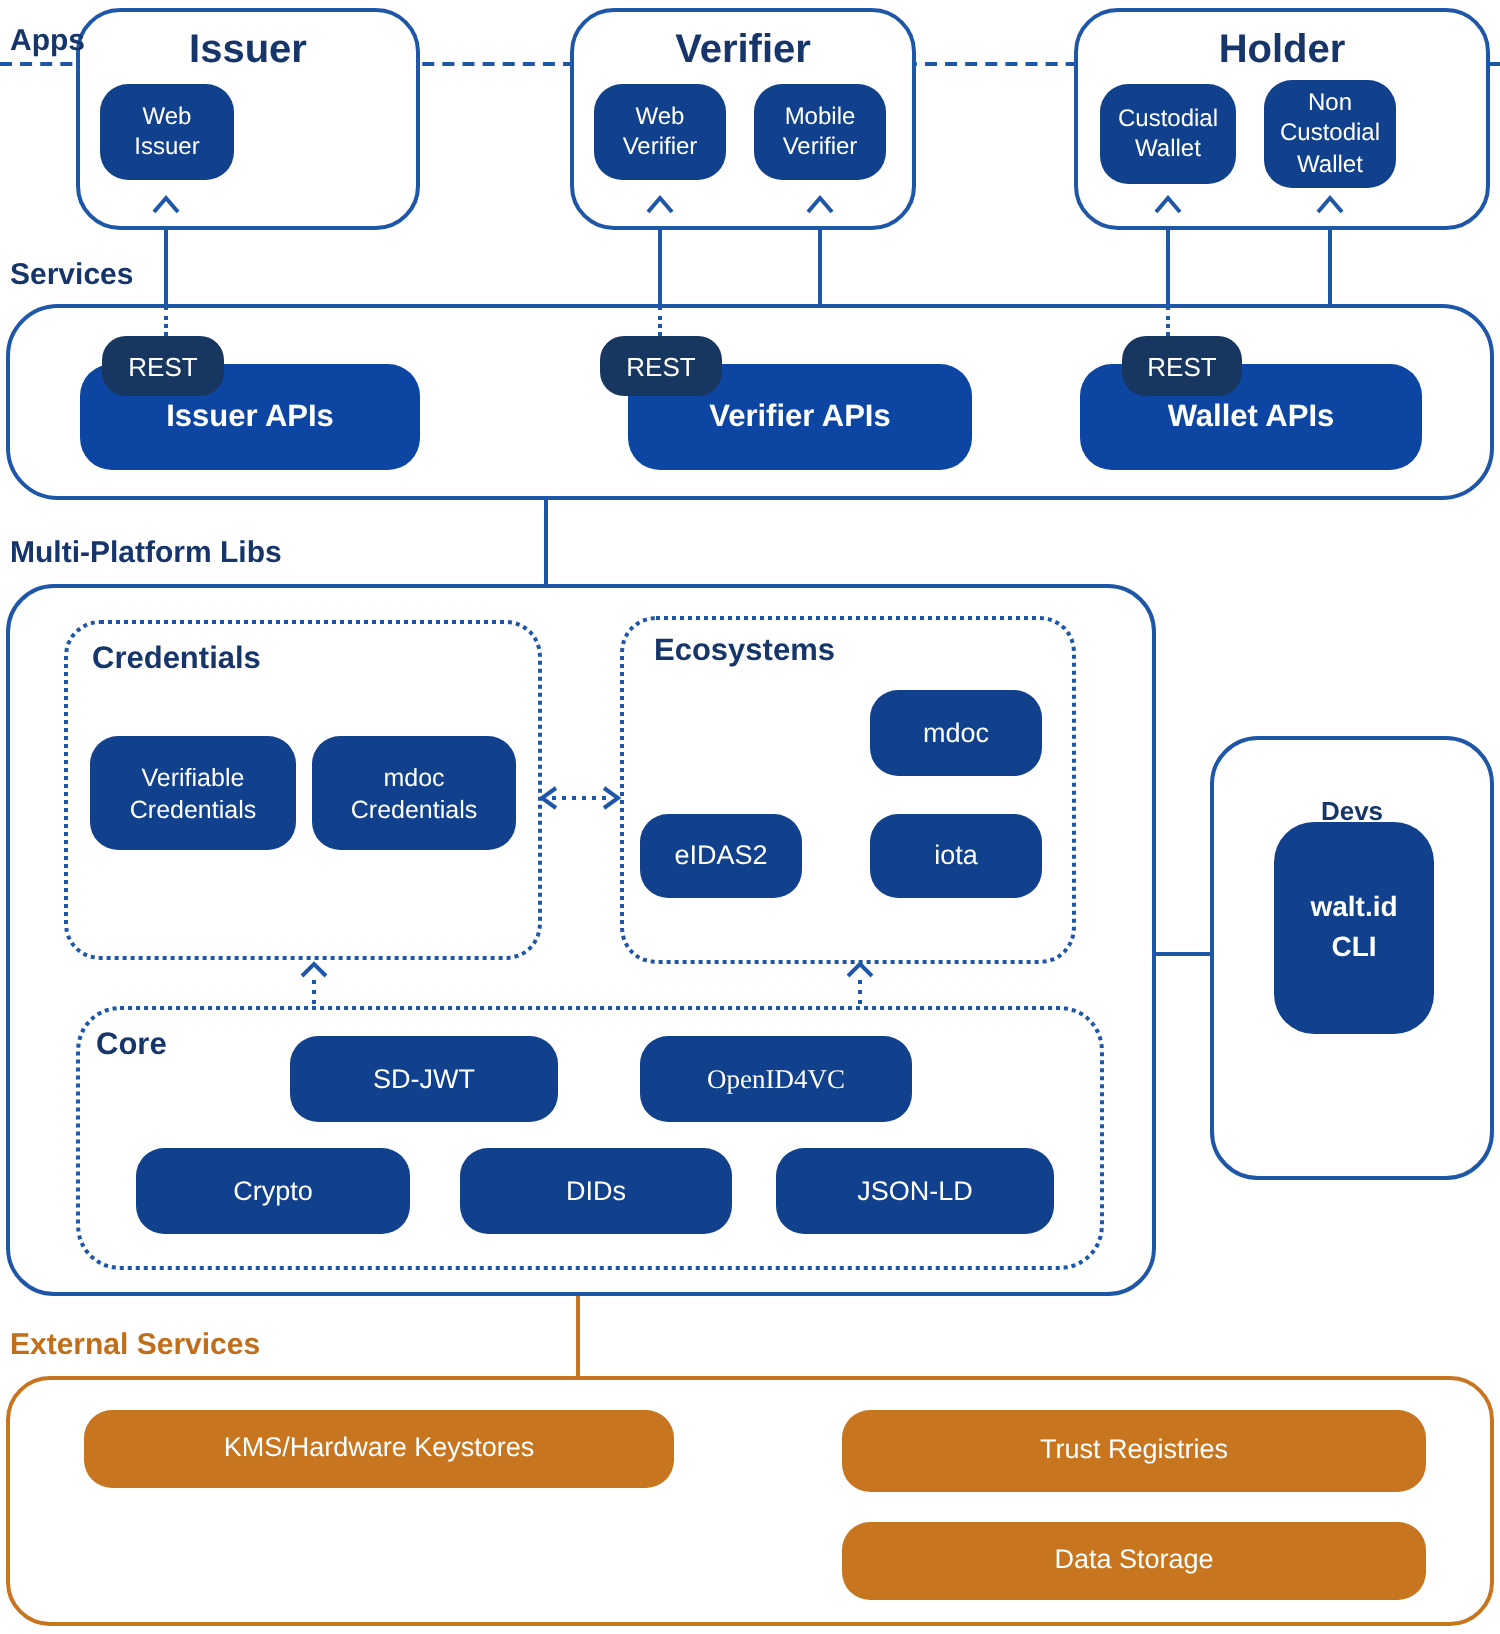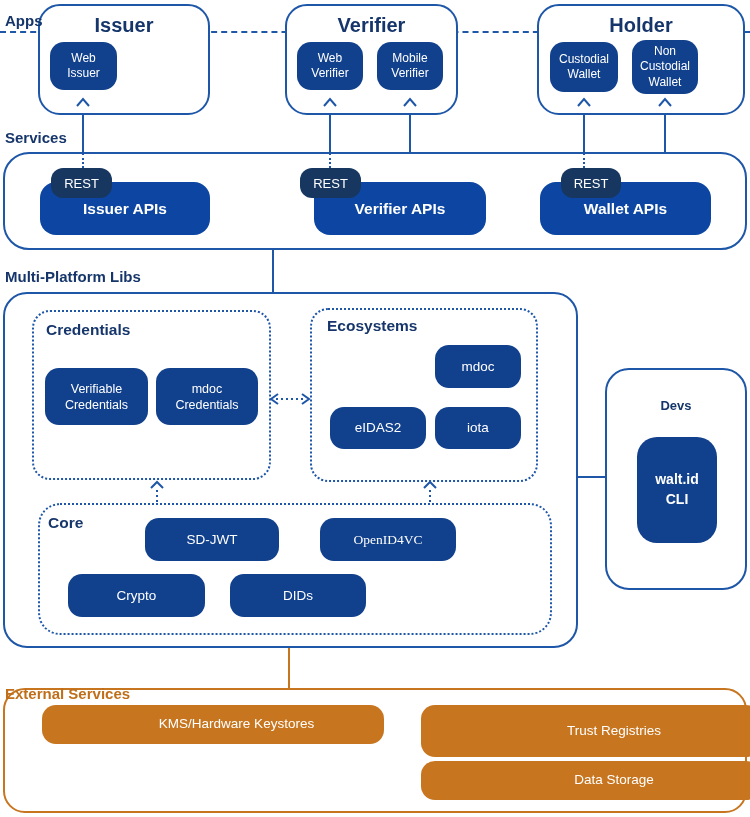--- a/index.html
+++ b/index.html
@@ -33,38 +33,38 @@
   .api-pill{position:absolute;background:var(--api-blue);color:#fff;border-radius:16px;
         display:flex;align-items:center;justify-content:center;font-weight:bold;font-size:15.5px;
         z-index:3;}
   .rest-tag{position:absolute;background:var(--rest-navy);color:#fff;border-radius:12px;
         display:flex;align-items:center;justify-content:center;font-size:13px;z-index:5;}
   .cli-pill{position:absolute;background:var(--navy);color:#fff;border-radius:20px;display:flex;
         align-items:center;justify-content:center;text-align:center;white-space:pre-line;
         font-weight:bold;font-size:14px;line-height:1.4;z-index:4;}
   .opill{position:absolute;background:var(--orange);color:#fff;border-radius:14px;display:flex;
         align-items:center;justify-content:center;text-align:center;white-space:pre-line;
-        font-size:13.5px;line-height:1.25;z-index:4;padding-left:47px;}
+        font-size:13.5px;line-height:1.25;z-index:4;}
   .vline{position:absolute;width:0;border-left:2px solid var(--border);z-index:1;}
   .vline.dotted{border-left-style:dotted;z-index:3;}
   .vline.orange{border-left-color:var(--orange);}
   .hline{position:absolute;height:0;border-top:2px solid var(--border);z-index:1;}
   .arrow{position:absolute;z-index:4;}
 </style>
 </head>
 <body>
 
 <div class="canvas">
 
   <div class="dashline"></div>
 
   <div class="section-label" style="left:5px;top:12px;">Apps</div>
   <div class="section-label" style="left:5px;top:129px;">Services</div>
   <div class="section-label" style="left:5px;top:268px;">Multi-Platform Libs</div>
-  <div class="section-label orange" style="left:5px;top:664px;margin-top:21px;">External Services</div>
+  <div class="section-label orange" style="left:5px;top:664px;">External Services</div>
 
   <div class="appbox" style="left:38px;width:172px;">
     <div class="title">Issuer</div>
   </div>
   <div class="pill" style="left:50px;top:42px;width:67px;height:48px;">Web
 Issuer</div>
 
   <div class="appbox" style="left:285px;width:173px;">
     <div class="title">Verifier</div>
   </div>
@@ -125,53 +125,54 @@
   <div class="subbox" style="left:32px;top:310px;width:239px;height:170px;"></div>
   <div class="subtitle" style="left:46px;top:321px;">Credentials</div>
   <div class="pill" style="left:45px;top:368px;width:103px;height:57px;font-size:12.5px;">Verifiable
 Credentials</div>
   <div class="pill" style="left:156px;top:368px;width:102px;height:57px;font-size:12.5px;">mdoc
 Credentials</div>
 
   <div class="subbox" style="left:310px;top:308px;width:228px;height:174px;"></div>
   <div class="subtitle" style="left:327px;top:317px;">Ecosystems</div>
   <div class="pill mid" style="left:435px;top:345px;width:86px;height:43px;">mdoc</div>
-  <div class="pill mid" style="left:330px;top:407px;width:96px;height:42px;">eIDAS2</div>
+  <div class="pill mid" style="left:320px;top:407px;width:81px;height:42px;">eIDAS2</div>
   <div class="pill mid" style="left:435px;top:407px;width:86px;height:42px;">iota</div>
 
   <svg class="arrow" style="left:266px;top:391px;" width="48" height="16">
     <line x1="10" y1="8" x2="38" y2="8" stroke="#1E56A8" stroke-width="2" stroke-dasharray="2,3"></line>
     <polyline points="12,3 5,8 12,13" fill="none" stroke="#1E56A8" stroke-width="2"></polyline>
     <polyline points="36,3 43,8 36,13" fill="none" stroke="#1E56A8" stroke-width="2"></polyline>
   </svg>
 
   <div class="subbox" style="left:38px;top:503px;width:514px;height:132px;border-radius:22px;"></div>
   <div class="subtitle" style="left:48px;top:514px;">Core</div>
   <div class="pill mid" style="left:145px;top:518px;width:134px;height:43px;">SD-JWT</div>
   <div class="pill mid" style="left:320px;top:518px;width:136px;height:43px;font-family:Liberation Serif, serif;">OpenID4VC</div>
   <div class="pill mid" style="left:68px;top:574px;width:137px;height:43px;">Crypto</div>
   <div class="pill mid" style="left:230px;top:574px;width:136px;height:43px;">DIDs</div>
+  <div class="pill mid" style="left:388px;top:574px;width:139px;height:43px;">JSON-LD</div>
 
   <svg class="arrow" style="left:149px;top:480px;" width="16" height="24">
     <polyline points="2,8 8,2 14,8" fill="none" stroke="#1E56A8" stroke-width="2"></polyline>
     <line x1="8" y1="10" x2="8" y2="24" stroke="#1E56A8" stroke-width="2" stroke-dasharray="2,3"></line>
   </svg>
   <svg class="arrow" style="left:422px;top:480px;" width="16" height="24">
     <polyline points="2,8 8,2 14,8" fill="none" stroke="#1E56A8" stroke-width="2"></polyline>
     <line x1="8" y1="10" x2="8" y2="24" stroke="#1E56A8" stroke-width="2" stroke-dasharray="2,3"></line>
   </svg>
 
   <div class="hline" style="left:578px;top:476px;width:27px;"></div>
 
   <div class="bigbox" style="left:605px;top:368px;width:142px;height:222px;border-radius:24px;">
     <div style="text-align:center;margin-top:28px;font-size:13px;font-weight:bold;color:var(--label);">Devs</div>
   </div>
-  <div class="cli-pill" style="left:637px;top:437px;width:80px;height:106px;">walt.id
+  <div class="cli-pill" style="left:637px;top:411px;width:80px;height:106px;">walt.id
 CLI</div>
 
   <div class="vline orange" style="left:288px;top:648px;height:40px;"></div>
 
   <div class="bigbox" style="left:3px;top:688px;width:744px;height:125px;border-color:var(--orange);border-radius:22px;"></div>
   <div class="opill" style="left:42px;top:705px;width:295px;height:39px;">KMS/Hardware Keystores</div>
-  <div class="opill" style="left:421px;top:705px;width:292px;height:52px;">Trust Registries</div>
+  <div class="opill" style="left:421px;top:705px;width:292px;height:41px;">Trust Registries</div>
   <div class="opill" style="left:421px;top:761px;width:292px;height:39px;">Data Storage</div>
 
 </div>
 
 </body></html>

